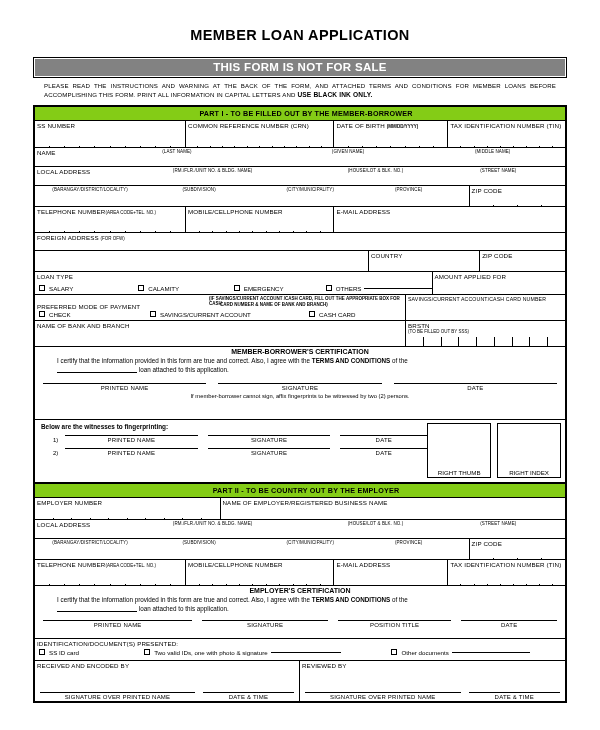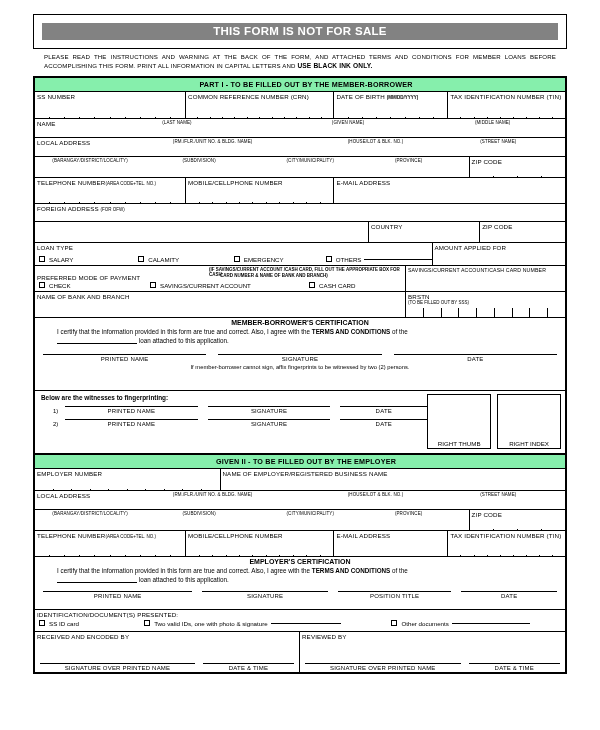--- a/index.html
+++ b/index.html
@@ -11,39 +11,39 @@
   }
   .page{position:relative;width:600px;height:730px;box-sizing:border-box;}
 
   
   .doc-title{
     text-align:center;font-size:14.5px;font-weight:bold;
     letter-spacing:.4px;padding:27px 0 0 0;
   }
 
   
-  .nfs-wrap{margin:14px 33px 0 33px;border:1px solid #000;padding:8px;}
+  .nfs-wrap{margin:14px 33px 0 33px;border:1px solid #000;padding:1px;}
   .nfs-bar{
     background:#828282;color:#fff;text-align:center;
     font-size:11.5px;font-weight:bold;letter-spacing:.3px;
     padding:2px 0 3px 0;
   }
   .instructions{
     margin:3px 44px 0 44px;font-size:6.1px;line-height:1.55;
     text-align:justify;letter-spacing:.15px;
   }
   .instructions b{font-weight:bold;font-size:6.6px;}
 
   
   .form{
     margin:4px 33px 0 33px;border:2px solid #000;
     box-sizing:border-box;
   }
   .part-bar{
-    background:#86efac;border-bottom:1px solid #000;
+    background:#84cc16;border-bottom:1px solid #000;
     text-align:center;font-size:7.2px;font-weight:bold;
     padding:2px 0 2px 12px;letter-spacing:.2px;
   }
   .row{display:flex;border-bottom:1px solid #000;box-sizing:border-box;}
   .row:last-child{border-bottom:none;}
   .cell{
     position:relative;box-sizing:border-box;
     border-right:1px solid #000;overflow:hidden;
   }
   .cell:last-child{border-right:none;}
@@ -102,20 +102,21 @@
     border:1px solid #000;box-sizing:border-box;
     display:flex;align-items:flex-end;justify-content:center;
     font-size:6.2px;padding-bottom:1px;
   }
 </style>
 </head>
 <body>
 
 <div class="page">
 
+  <div class="doc-title">MEMBER LOAN APPLICATION</div>
 
   <div class="nfs-wrap">
     <div class="nfs-bar">THIS FORM IS NOT FOR SALE</div>
   </div>
 
   <div class="instructions">
     <span>PLEASE READ THE INSTRUCTIONS AND WARNING AT THE BACK OF THE FORM, AND ATTACHED TERMS AND CONDITIONS FOR MEMBER LOANS</span>
     <span>BEFORE ACCOMPLISHING THIS FORM.  PRINT ALL INFORMATION IN CAPITAL LETTERS AND </span><b>USE BLACK INK ONLY.</b>
   </div>
 
@@ -417,21 +418,21 @@
       <div class="cell" style="width:26%;border-right:none;display:flex;gap:6px;padding:3px 4px 4px 0;">
         <div class="thumbbox" style="flex:1;">
           <span>RIGHT THUMB</span>
         </div>
         <div class="thumbbox" style="flex:1;">
           <span>RIGHT INDEX</span>
         </div>
       </div>
     </div>
 
-    <div class="part-bar" style="border-top:1px solid #000;">GIVEN II - TO BE FILLED OUT BY THE EMPLOYER</div>
+    <div class="part-bar" style="border-top:1px solid #000;">PART II - TO BE COUNTRY OUT BY THE EMPLOYER</div>
 
     <div class="row" style="height:22px;">
       <div class="cell" style="width:35%;">
         <span class="lbl">EMPLOYER NUMBER</span>
         <div class="comb">
           <i></i>
             <i></i>
             <i></i>
             <i></i>
             <i></i>

